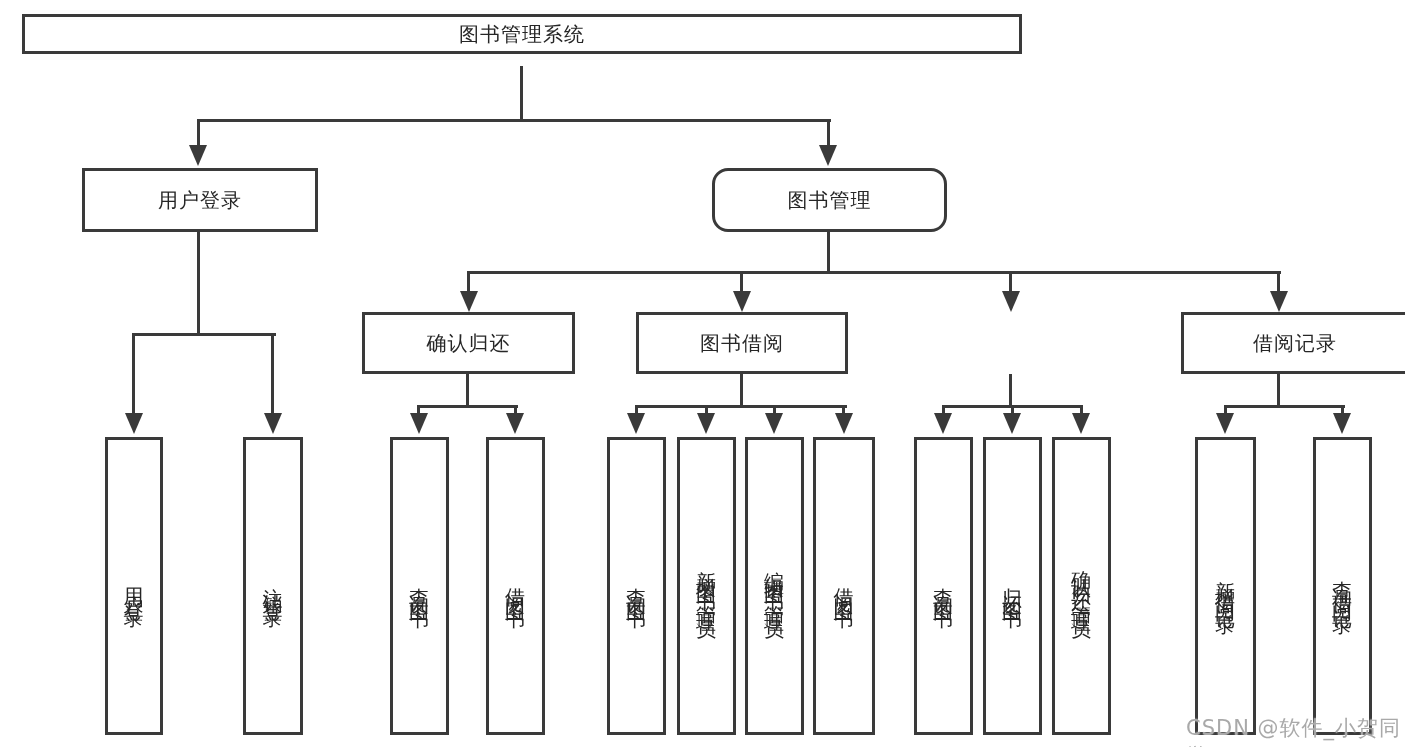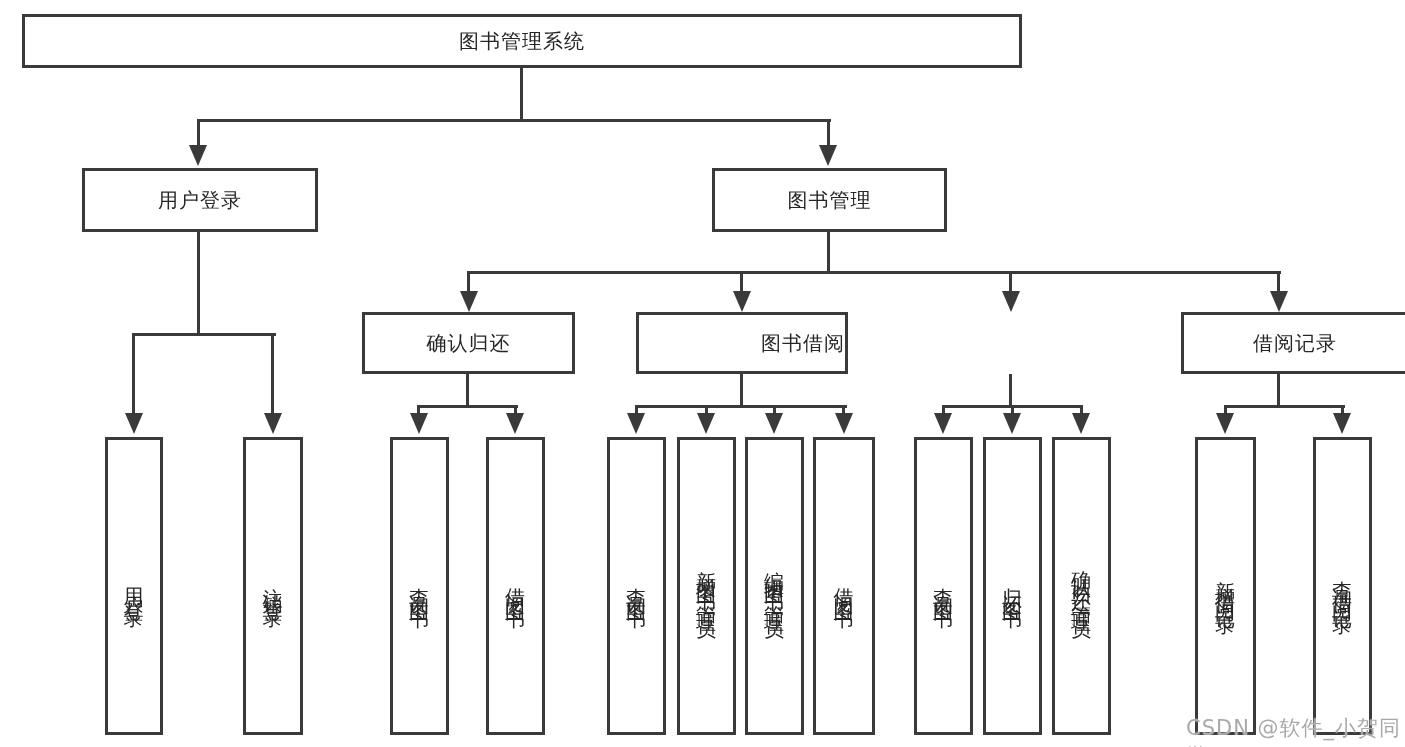--- a/index.html
+++ b/index.html
@@ -30,35 +30,35 @@
     position:absolute;left:1186px;top:714px;z-index:5;
     font-size:21px;color:#a9a9a9;letter-spacing:1px;
     text-shadow:0 0 2px #ffffff;
   }
 </style>
 </head>
 <body>
 
 <div class="canvas">
 
-  <div class="node" style="left:22px;top:14px;width:1000px;height:54px;">
+  <div class="node" style="left:22px;top:14px;width:1000px;height:40px;">
     <span>图书管理系统</span>
   </div>
 
   <div class="line" style="left:520px;top:66px;width:3px;height:55px;"></div>
   <div class="line" style="left:197px;top:119px;width:634px;height:3px;"></div>
   <div class="line" style="left:197px;top:119px;width:3px;height:30px;"></div>
   <div class="arrow" style="left:189px;top:145px;"></div>
   <div class="line" style="left:827px;top:119px;width:3px;height:30px;"></div>
   <div class="arrow" style="left:819px;top:145px;"></div>
 
   <div class="node" style="left:82px;top:168px;width:236px;height:64px;">
     <span>用户登录</span>
   </div>
-  <div class="node" style="left:712px;top:168px;width:235px;height:64px;">
+  <div class="node" style="left:712px;top:168px;width:235px;height:64px;border-radius:16px;">
     <span>图书管理</span>
   </div>
 
   <div class="line" style="left:197px;top:232px;width:3px;height:104px;"></div>
   <div class="line" style="left:132px;top:333px;width:144px;height:3px;"></div>
   <div class="line" style="left:132px;top:333px;width:3px;height:85px;"></div>
   <div class="arrow" style="left:125px;top:413px;"></div>
   <div class="line" style="left:271px;top:333px;width:3px;height:85px;"></div>
   <div class="arrow" style="left:264px;top:413px;"></div>
 
@@ -69,21 +69,21 @@
   <div class="line" style="left:740px;top:271px;width:3px;height:24px;"></div>
   <div class="arrow" style="left:733px;top:291px;"></div>
   <div class="line" style="left:1009px;top:271px;width:3px;height:24px;"></div>
   <div class="arrow" style="left:1002px;top:291px;"></div>
   <div class="line" style="left:1277px;top:271px;width:3px;height:24px;"></div>
   <div class="arrow" style="left:1270px;top:291px;"></div>
 
   <div class="node" style="left:362px;top:312px;width:213px;height:62px;">
     <span>确认归还</span>
   </div>
-  <div class="node" style="left:636px;top:312px;width:212px;height:62px;justify-content:flex-end;">
+  <div class="node" style="left:636px;top:312px;width:212px;height:62px;">
     <span>图书借阅</span>
   </div>
   <div class="node" style="left:1172px;top:312px;width:228px;height:62px;margin-left:9px;">
     <span>借阅记录</span>
   </div>
 
   <div class="line" style="left:466px;top:374px;width:3px;height:34px;"></div>
   <div class="line" style="left:417px;top:405px;width:101px;height:3px;"></div>
   <div class="line" style="left:417px;top:405px;width:3px;height:14px;"></div>
   <div class="arrow" style="left:410px;top:413px;"></div>

